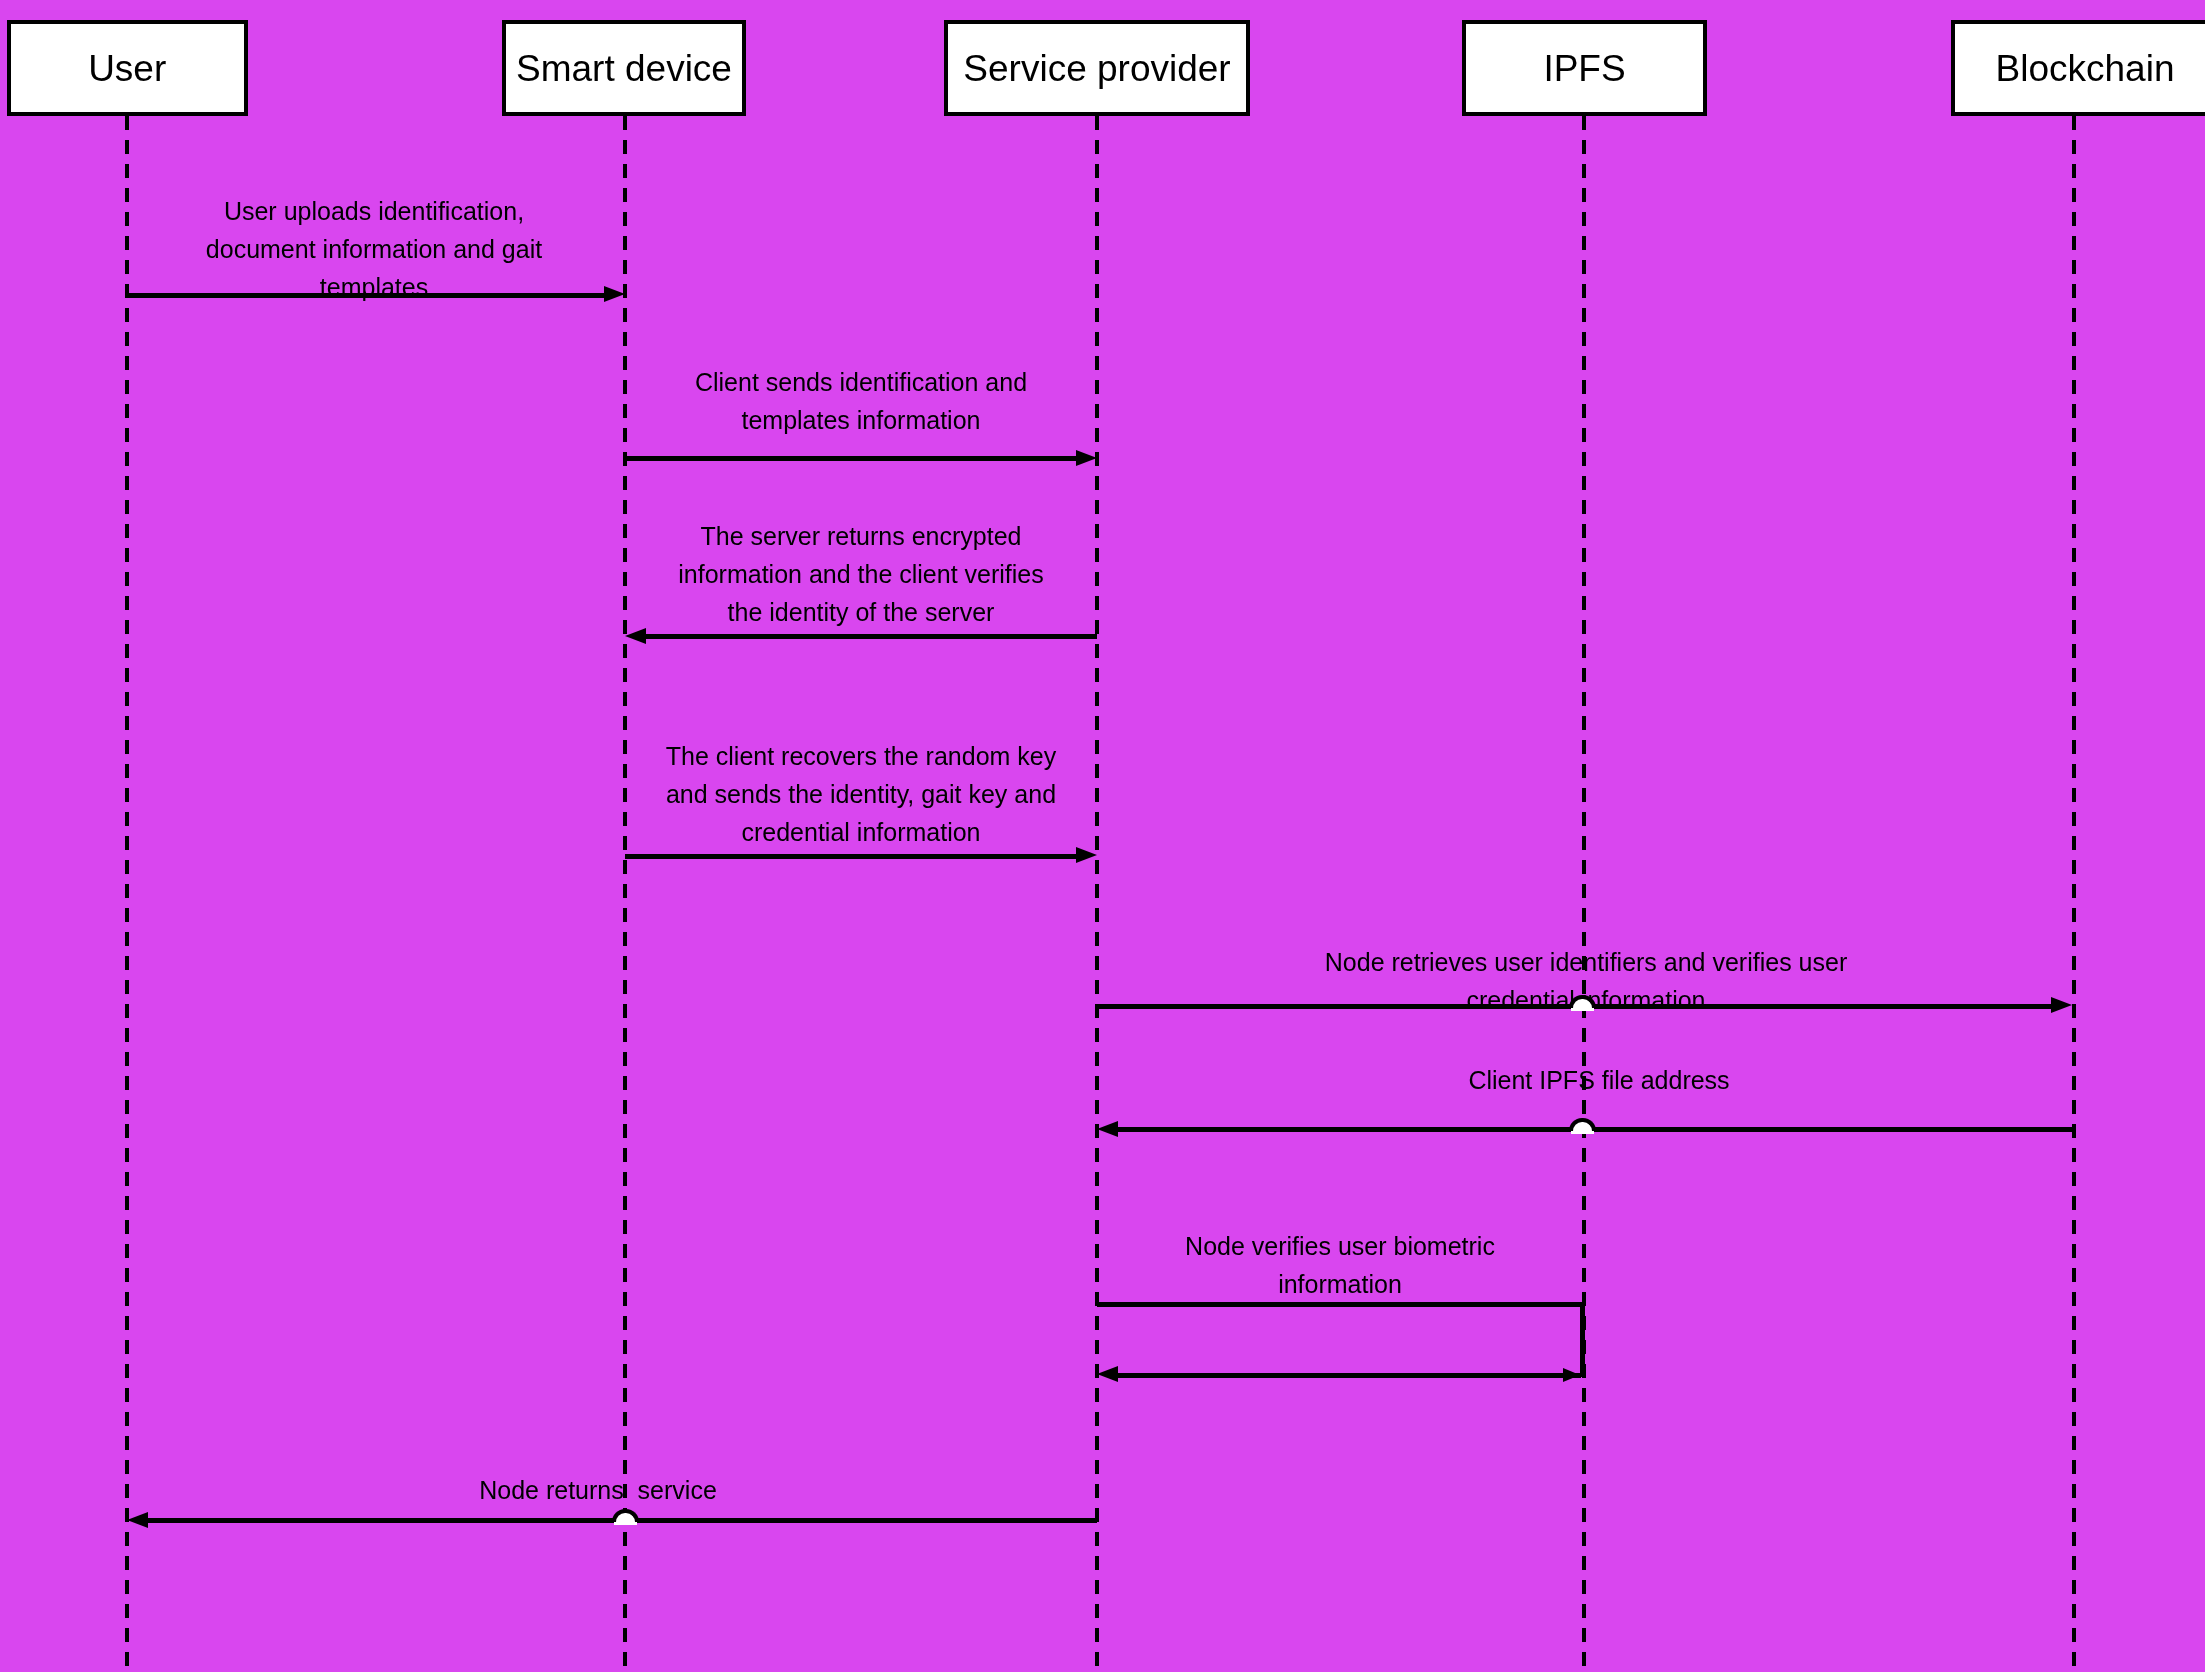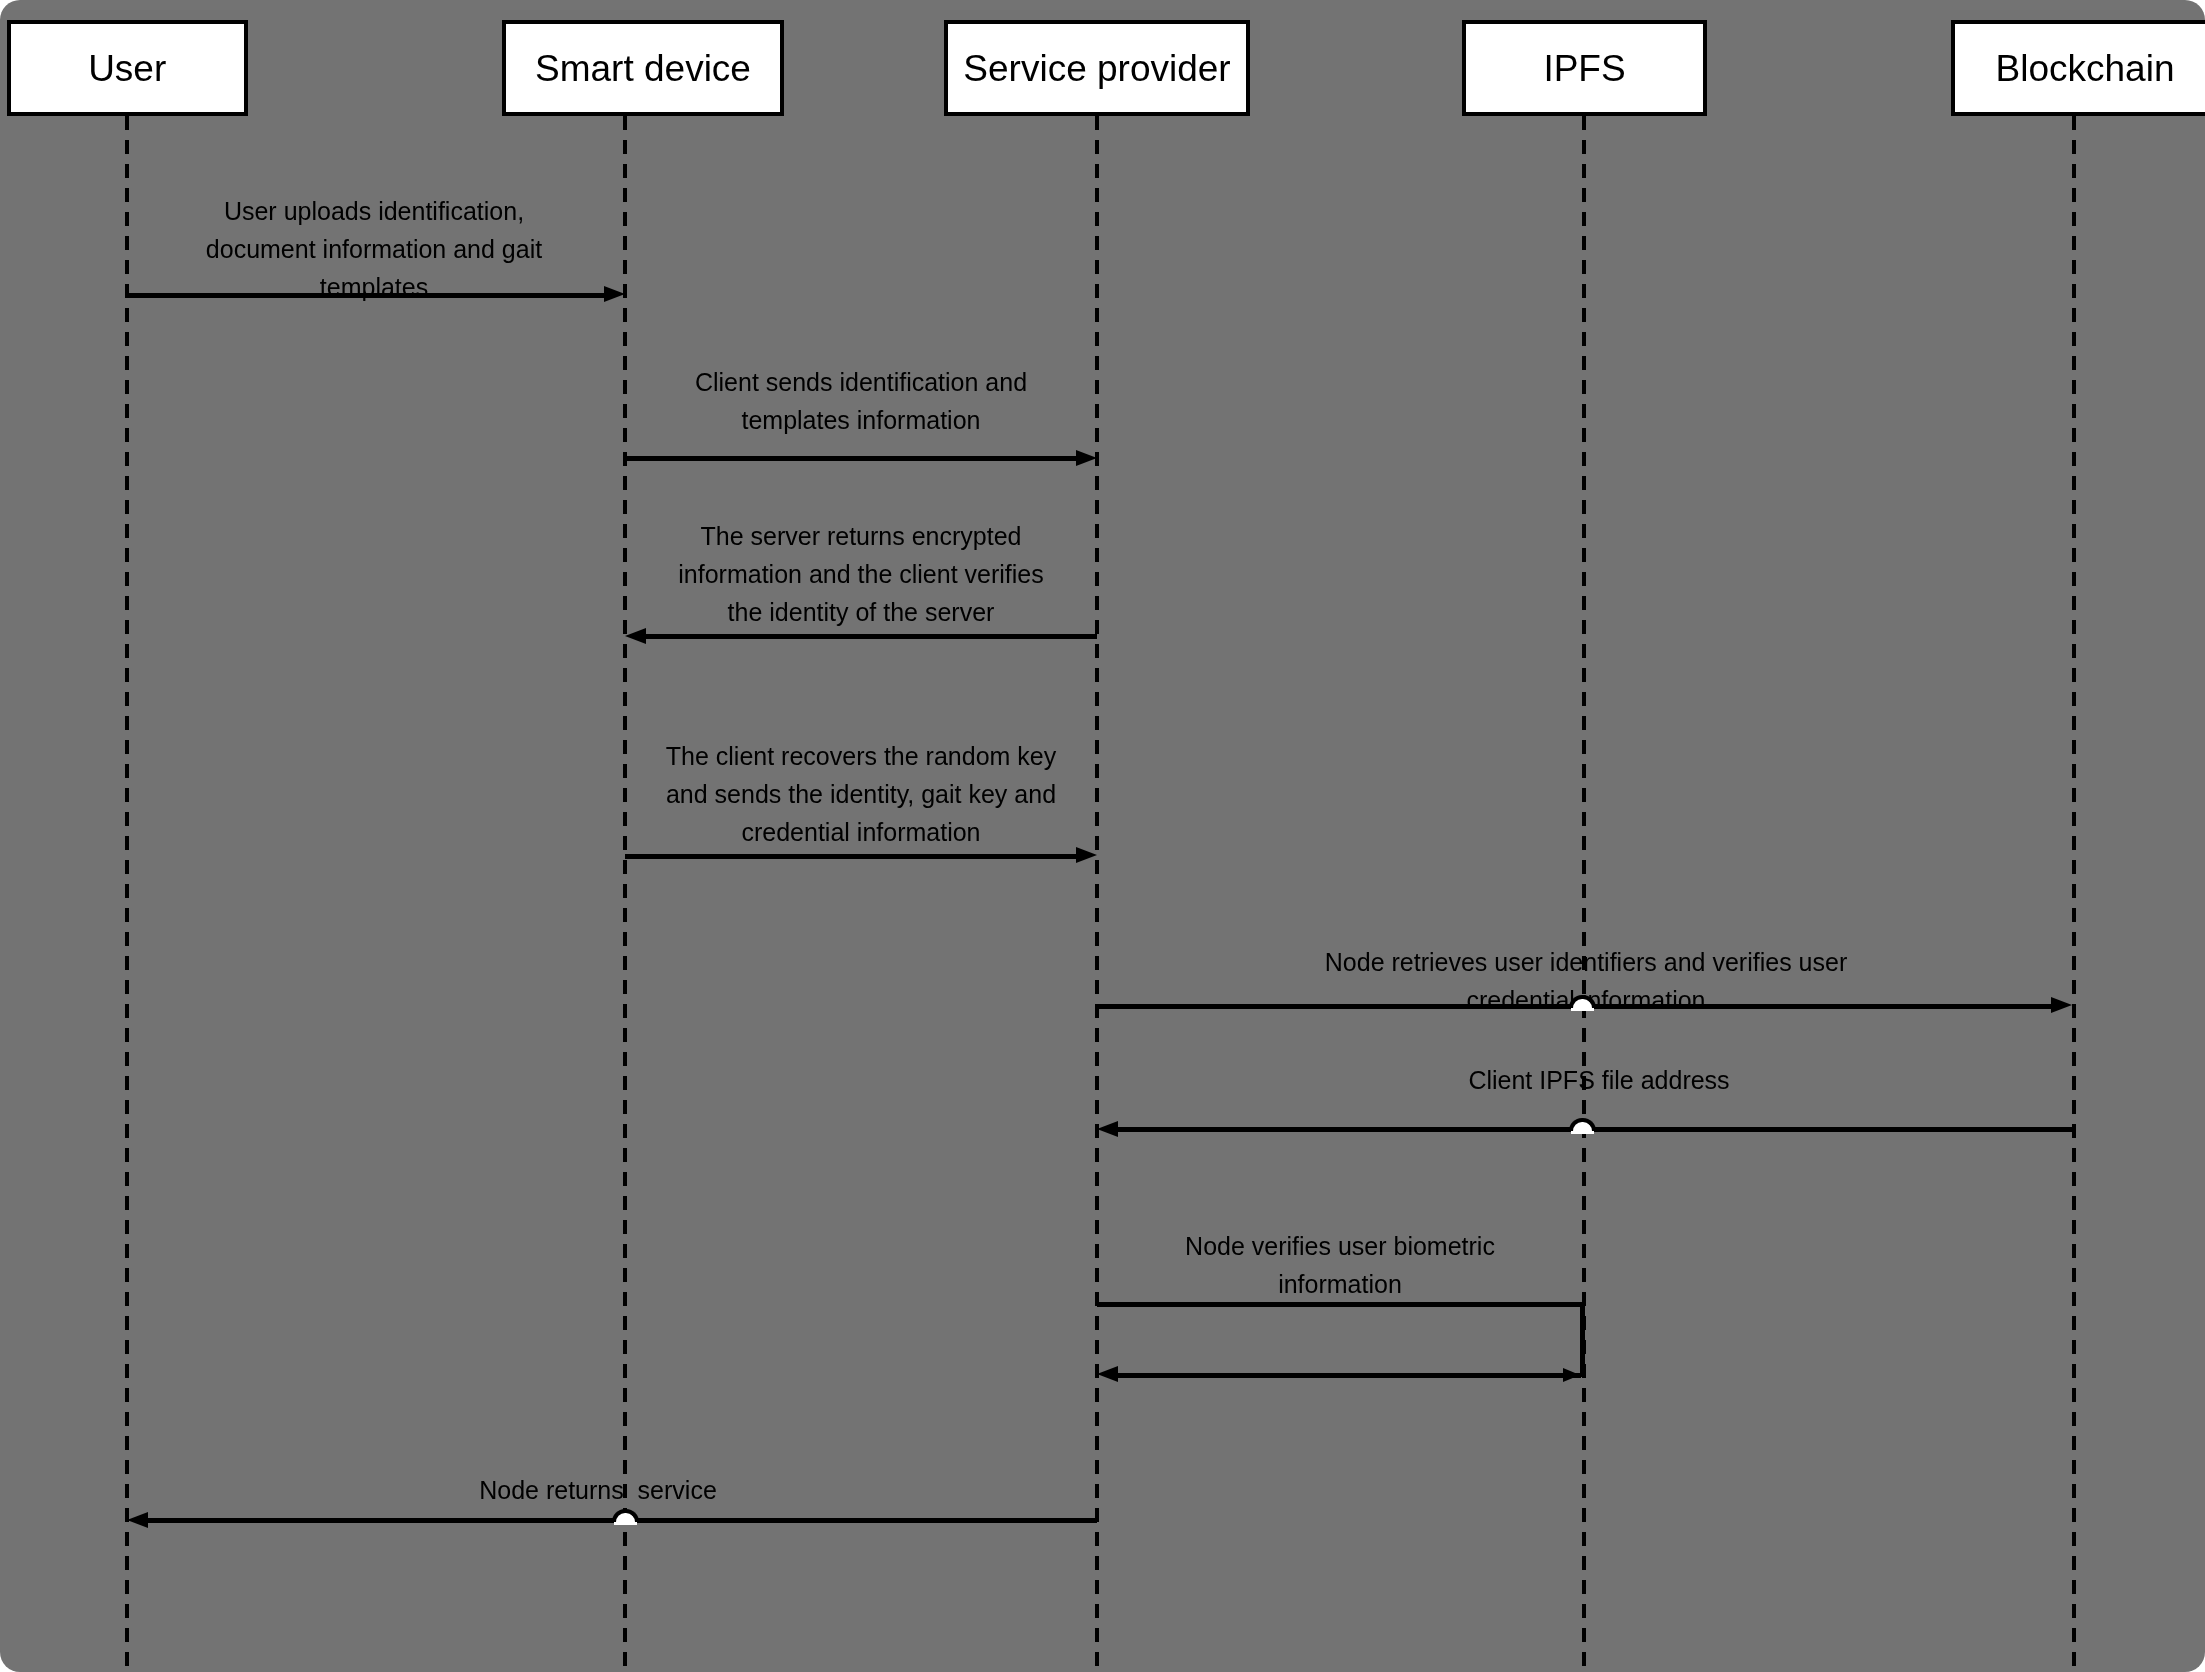--- a/index.html
+++ b/index.html
@@ -4,25 +4,24 @@
 <style>
   html, body {
     margin: 0;
     padding: 0;
     background: #ffffff;
   }
   #canvas {
     position: relative;
     width: 2205px;
     height: 1672px;
-    background: #737373;
+    background: #d946ef;
     font-family: "Liberation Sans", sans-serif;
     color: #000000;
     overflow: hidden;
-    border-radius: 20px;
   }
   .actor-box {
     position: absolute;
     top: 20px;
     height: 96px;
     box-sizing: border-box;
     border: 4.7px solid #000000;
     background: #ffffff;
     display: flex;
     align-items: center;
@@ -107,21 +106,21 @@
   }
 </style>
 </head>
 <body>
 
 <div id="canvas">
 
   <div class="actor-box" style="left:6.7px; width:241px;">
     <span class="actor-label">User</span>
   </div>
-  <div class="actor-box" style="left:502px; width:282px;text-align:right;">
+  <div class="actor-box" style="left:502px; width:244px;text-align:right;">
     <span class="actor-label">Smart device</span>
   </div>
   <div class="actor-box" style="left:944px; width:306px;">
     <span class="actor-label">Service provider</span>
   </div>
   <div class="actor-box" style="left:1462px; width:245px;">
     <span class="actor-label">IPFS</span>
   </div>
   <div class="actor-box" style="left:1951px; width:268px;">
     <span class="actor-label">Blockchain</span>

